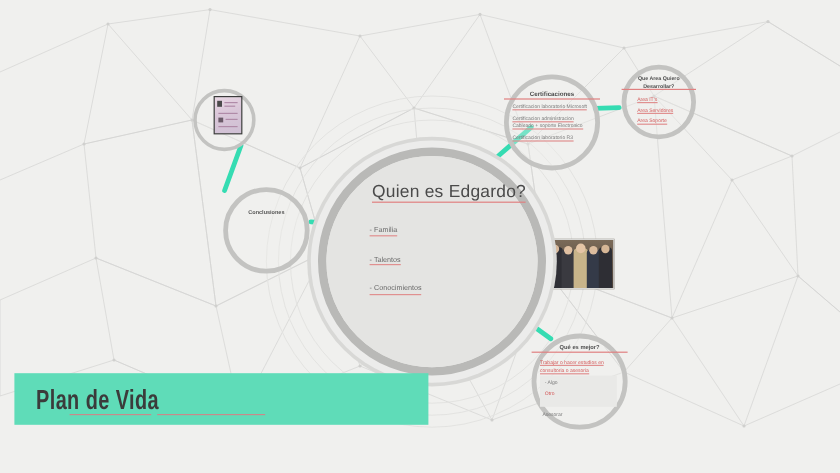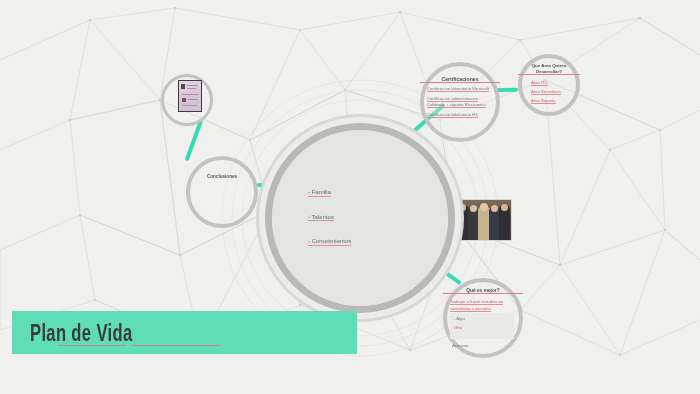--- a/index.html
+++ b/index.html
@@ -231,20 +231,23 @@
     <div class="pg-person" style="left:43px;width:11px;height:34px;background:#2e2e34;"></div>
     <div style="position:absolute;left:3px;top:4px;width:7px;height:7px;border-radius:50%;background:#d8b89a;"></div>
     <div style="position:absolute;left:14px;top:5px;width:7px;height:7px;border-radius:50%;background:#e0c0a2;"></div>
     <div style="position:absolute;left:24px;top:3px;width:8px;height:8px;border-radius:50%;background:#e5c5a6;"></div>
     <div style="position:absolute;left:35px;top:5px;width:7px;height:7px;border-radius:50%;background:#dcbc9e;"></div>
     <div style="position:absolute;left:45px;top:4px;width:7px;height:7px;border-radius:50%;background:#d6b696;"></div>
   </div>
 
   <div class="hub"></div>
   <div class="hub-inner"></div>
+  <div class="hub-title">
+    <span class="ul">Quien es Edgardo?</span>
+  </div>
   <div class="hub-list">
     <div>Familia</div><br>
     <div>Talentos</div><br>
     <div>Conocimientos</div>
   </div>
 
   <div class="node" style="left:443px;top:278px;width:80px;height:80px;"></div>
   <div class="node-title redline" style="left:443px;top:288px;width:80px;font-size:4.8px;color:#4f4f4f;">Qué es mejor?</div>
   <div class="tiny" style="left:450px;top:299px;width:64px;position:absolute;">
     <span class="r u">Trabajar o hacer estudios en consultoria o asesoria</span>

